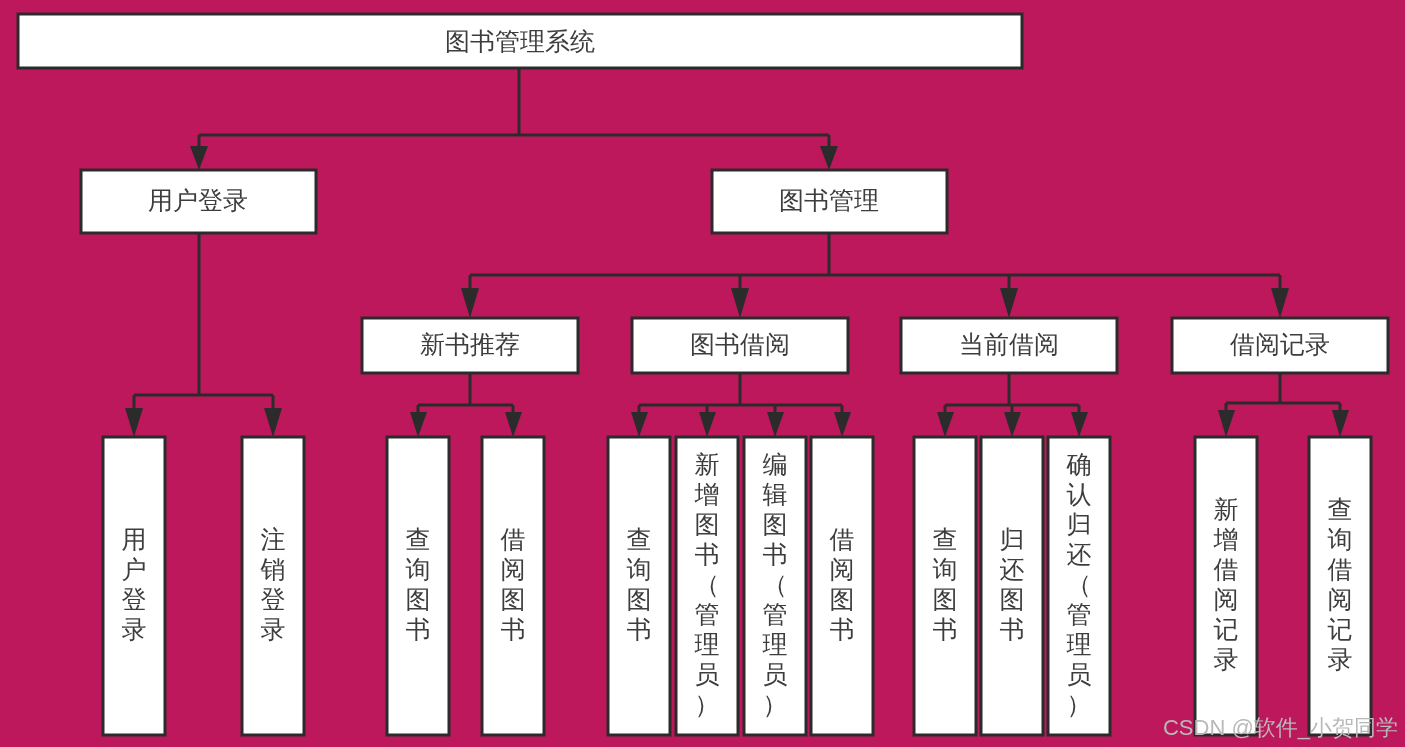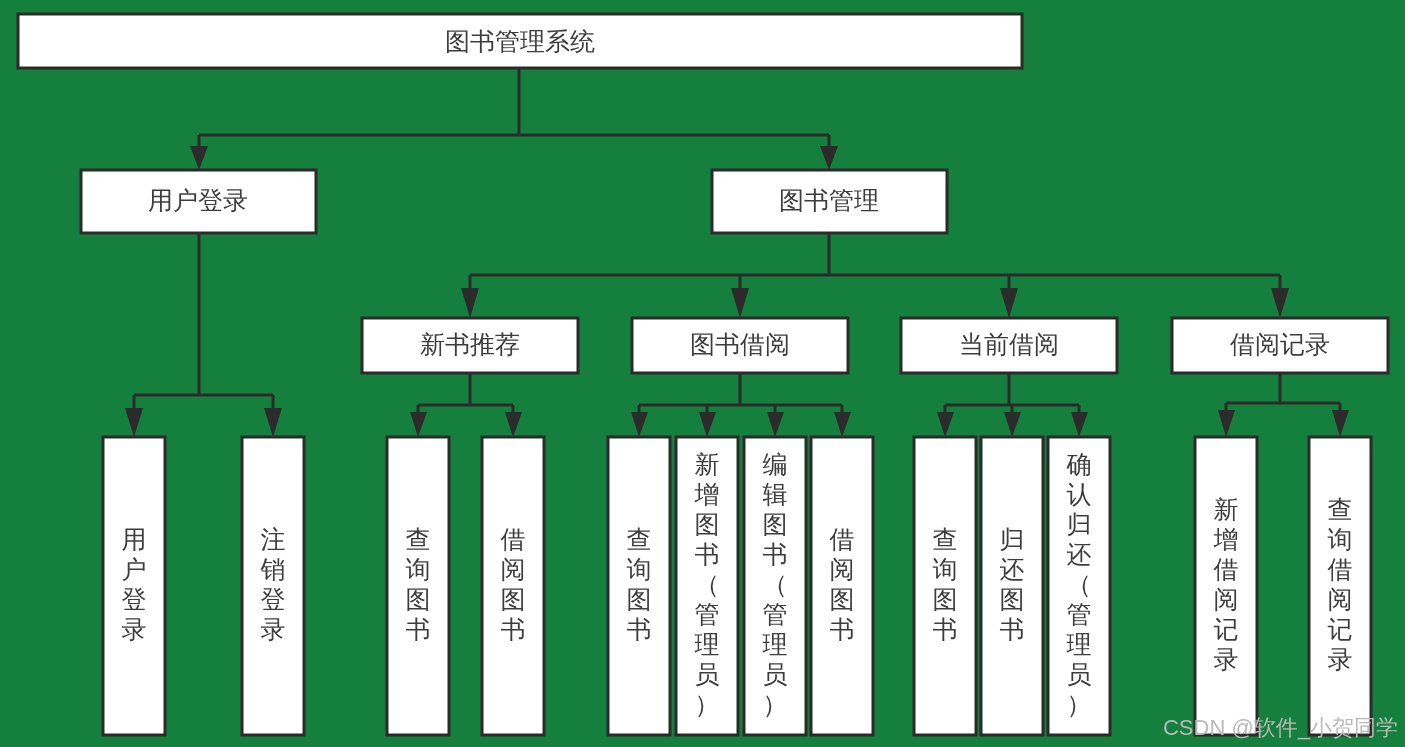--- a/index.html
+++ b/index.html
@@ -7,21 +7,21 @@
     padding: 0;
     background: #ffffff;
   }
   body {
     font-family: "Liberation Sans", "DejaVu Sans", sans-serif;
   }
   #diagram-root {
     position: relative;
     width: 1405px;
     height: 747px;
-    background: #15803d;
+    background: #be185d;
     overflow: hidden;
   }
   svg.diagram-canvas {
     position: absolute;
     top: 0;
     left: 0;
     width: 1405px;
     height: 747px;
     display: block;
   }

